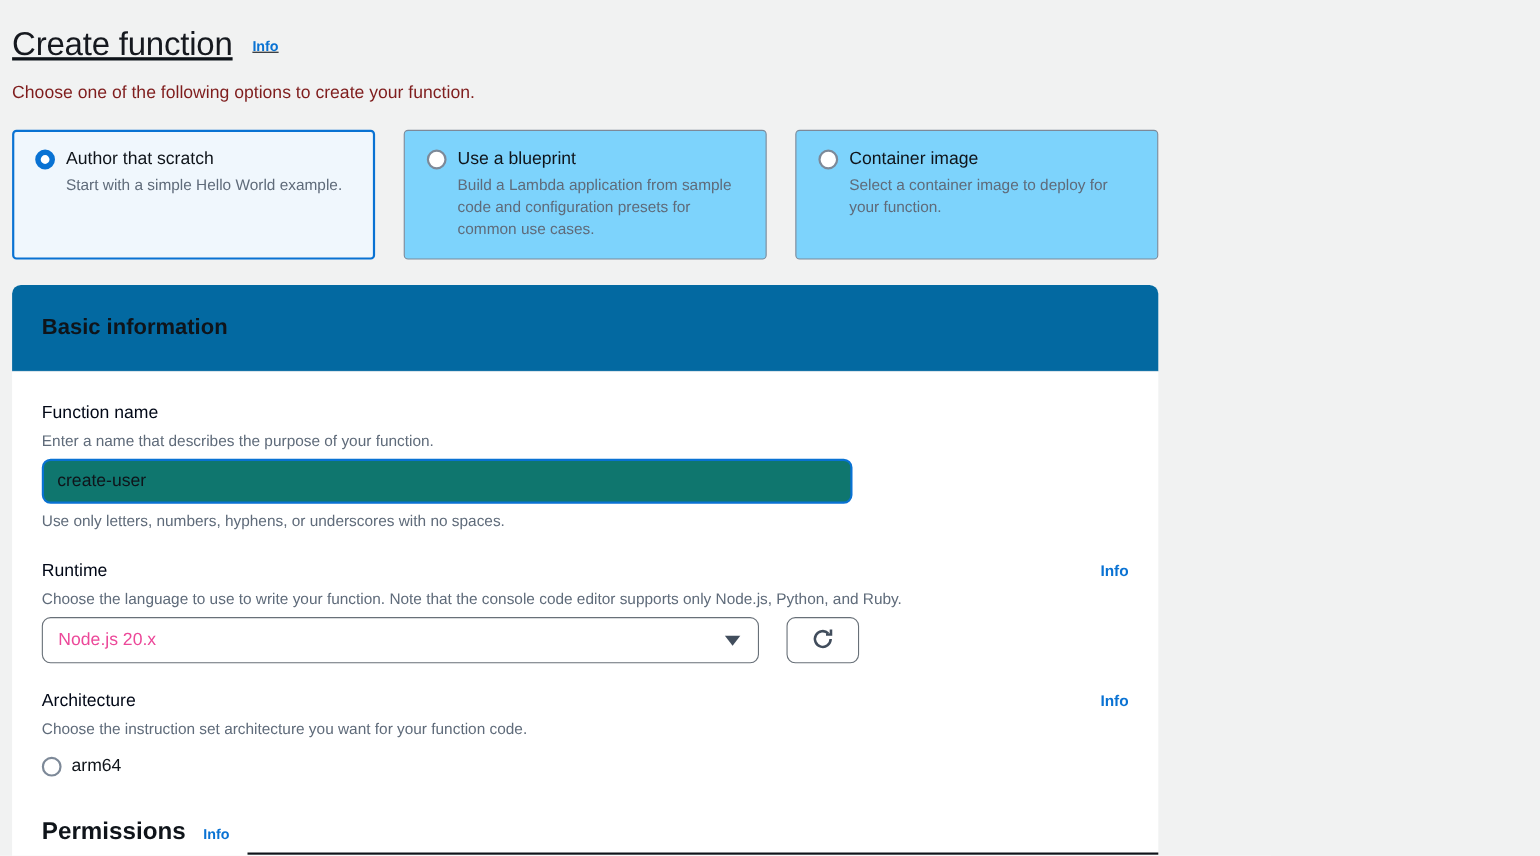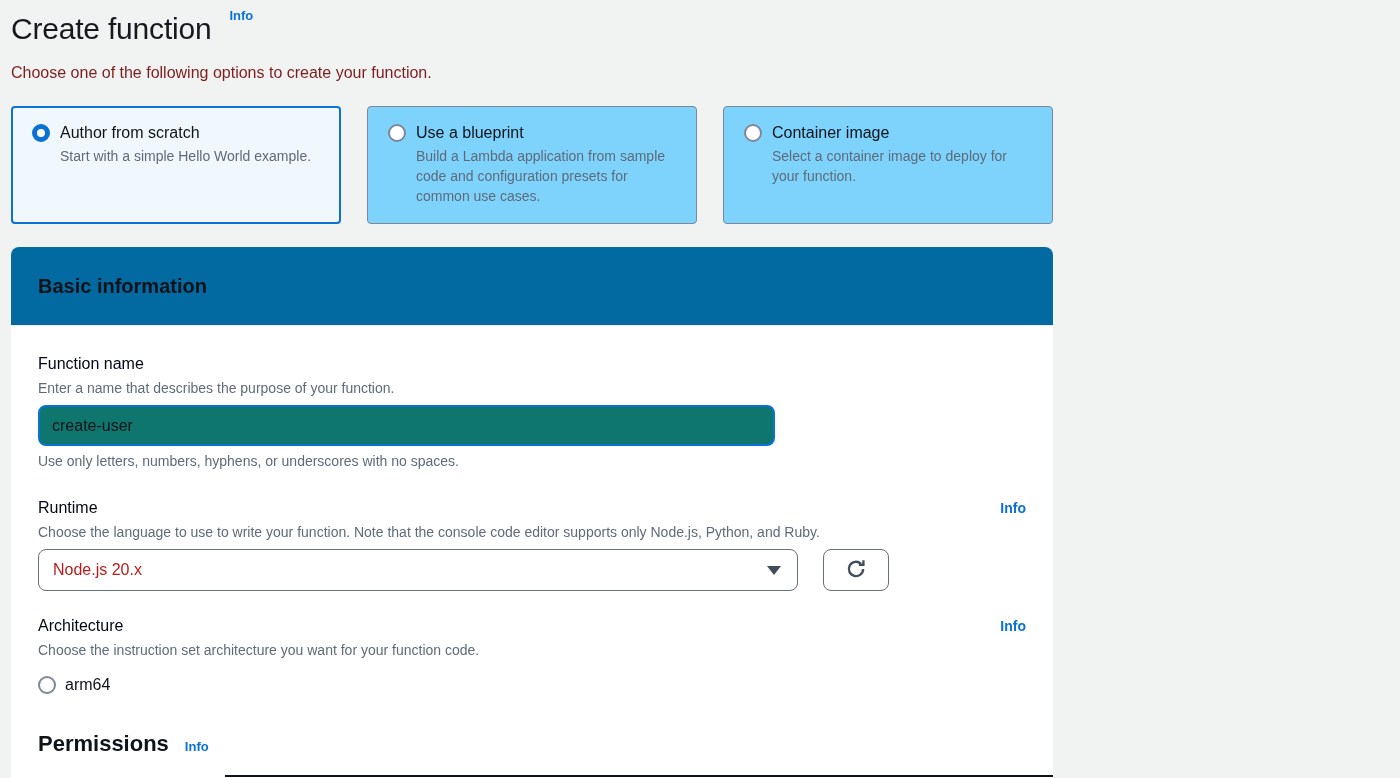--- a/index.html
+++ b/index.html
@@ -6,21 +6,21 @@
   html, body { width: 1400px; height: 778px; overflow: hidden; }
   body {
     font-family: "Liberation Sans", "DejaVu Sans", sans-serif;
     background: #f1f2f2;
     color: #0f141a;
   }
   .page { position: relative; width: 1400px; height: 778px; }
   .content { position: absolute; left: 11px; top: 0; width: 1042px; }
 
   
-  .title-row { display: flex; align-items: flex-start; gap: 18px; padding-top: 8px; }
+  .title-row { display: flex; align-items: center; gap: 18px; padding-top: 20px; text-decoration: underline; }
   .page-title { font-size: 30px; font-weight: 400; color: #16191f; line-height: 42px; letter-spacing: -0.2px; }
   .info-link { color: #0972d3; font-size: 13px; font-weight: 700; text-decoration: none; cursor: pointer; }
   .subtitle { margin-top: 13px; font-size: 16px; color: #7f1d1d; line-height: 19px; }
 
   
   .tiles { display: flex; gap: 26px; margin-top: 24px; }
   .tile {
     width: 330px; height: 118px; background: #7dd3fc;
     border: 1px solid #7d8998; border-radius: 4px;
     padding: 15px 16px 15px 20px; display: flex; gap: 10px; cursor: pointer;
@@ -53,24 +53,24 @@
   .text-input {
     margin-top: 8px; width: 737px; height: 41px;
     border: 2px solid #0972d3; border-radius: 8px; background: #0f766e;
     font-family: "Liberation Sans", sans-serif; font-size: 16px; color: #0f141a;
     padding: 0 12px; outline: none; display: block;
   }
 
   .group-runtime { margin-top: 28px; }
   .controls-row { display: flex; gap: 25px; margin-top: 8px; }
   .select {
-    width: 760px; height: 42px; background: #fff;
+    width: 652px; height: 42px; background: #fff;
     border: 1px solid #687078; border-radius: 8px;
     display: flex; align-items: center; justify-content: space-between;
-    padding: 0 16px 0 14px; font-size: 16px; color: #b91c1c; cursor: pointer;
+    padding: 0 16px 0 14px; font-size: 16px; color: #ec4899; cursor: pointer;
   }
   .caret-down {
     width: 0; height: 0; border-left: 7px solid transparent;
     border-right: 7px solid transparent; border-top: 9px solid #414d5c;
   }
   .icon-button {
     width: 66px; height: 42px; background: #fff;
     border: 1px solid #687078; border-radius: 8px;
     display: flex; align-items: center; justify-content: center; cursor: pointer;
   }
@@ -94,21 +94,21 @@
     <div class="title-row">
       <h1 class="page-title">Create function</h1>
       <a class="info-link">Info</a>
     </div>
     <div class="subtitle">Choose one of the following options to create your function.</div>
 
     <div class="tiles">
       <div class="tile selected">
         <span class="radio on"></span>
         <div>
-          <div class="tile-title">Author from scratch</div>
+          <div class="tile-title">Author that scratch</div>
           <div class="tile-desc">Start with a simple Hello World example.</div>
         </div>
       </div>
       <div class="tile">
         <span class="radio off"></span>
         <div>
           <div class="tile-title">Use a blueprint</div>
           <div class="tile-desc">Build a Lambda application from sample code and configuration presets for common use cases.</div>
         </div>
       </div>

